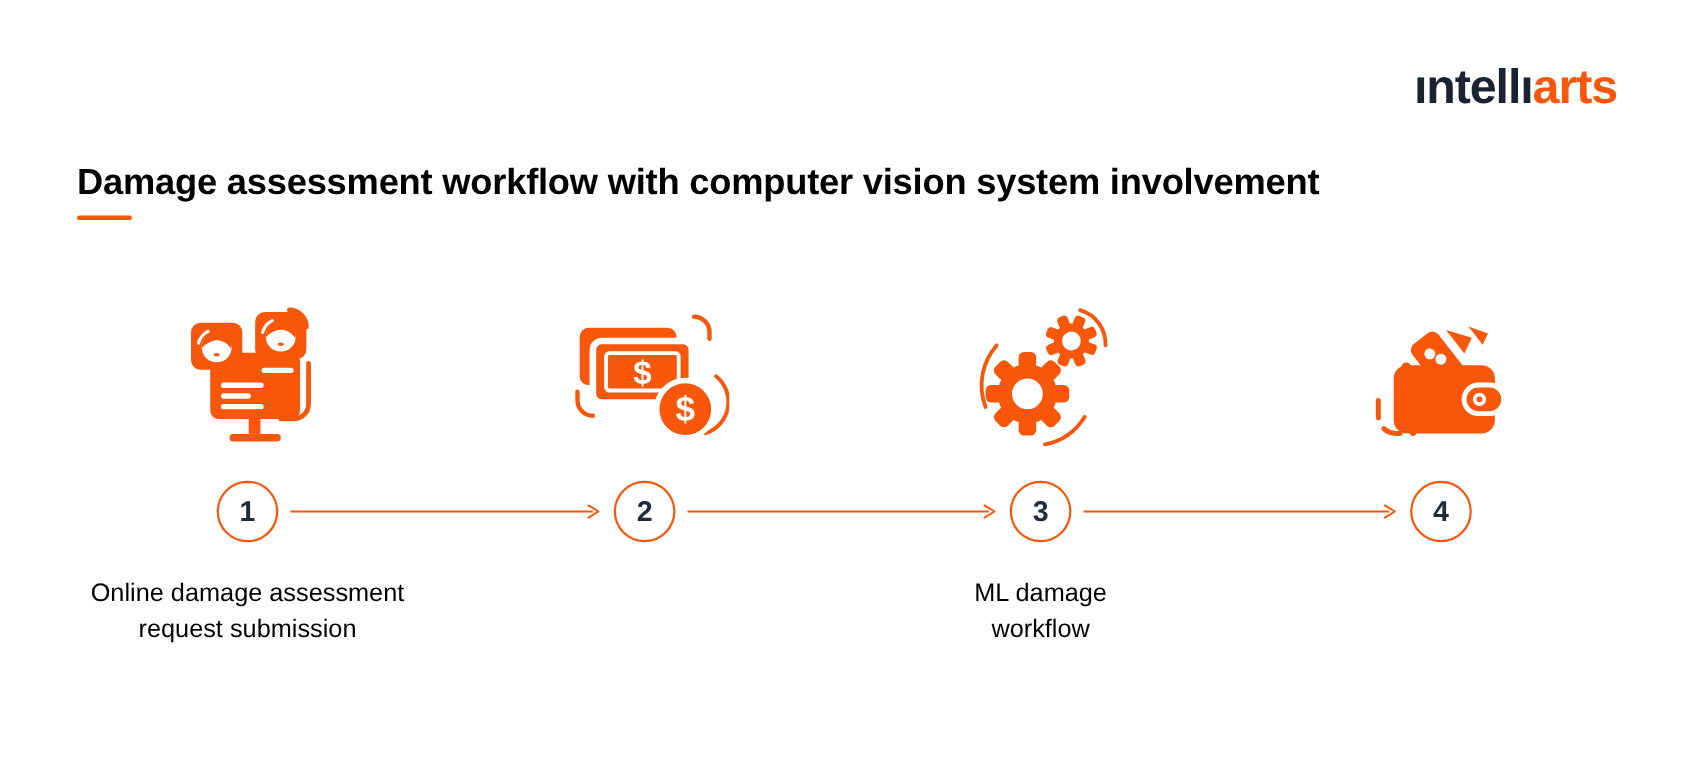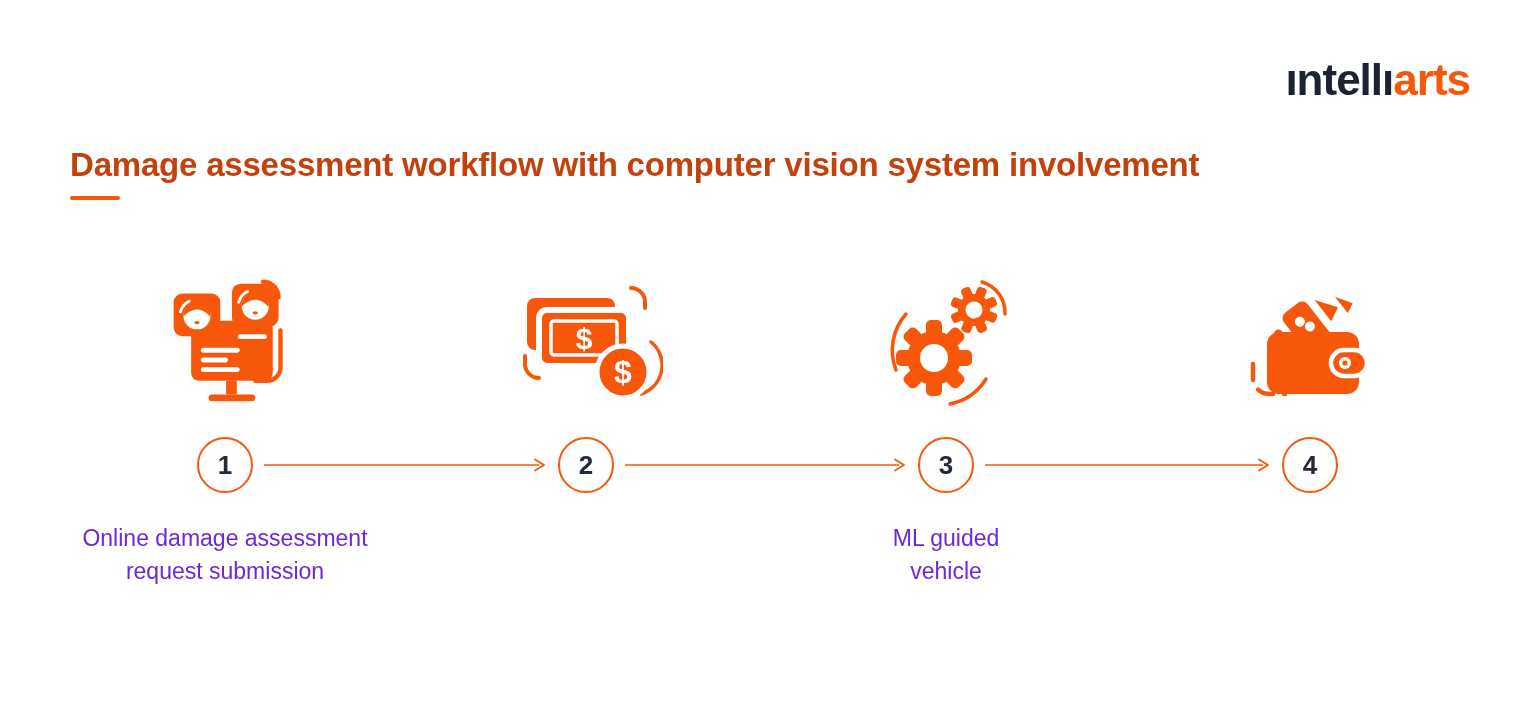--- a/index.html
+++ b/index.html
@@ -14,40 +14,40 @@
   
   .logo{
     position:absolute; top:58px; right:66px;
     font-size:44px; font-weight:700; letter-spacing:-1px; line-height:1;
     color:#1B2232; white-space:nowrap;
   }
   .logo .accent{color:var(--accent);margin-top:38px;}
   
   .title{
     position:absolute; left:70px; top:146px; width:1240px;
-    font-size:33px; font-weight:700; color:#c2410c; letter-spacing:-0.2px;
+    font-size:33px; font-weight:700; color:#000000; letter-spacing:-0.2px;
   }
   .title-underline{
     position:absolute; left:70px; top:196px; width:50px; height:4px;
     background:var(--accent); border-radius:2px;
   }
   
   .icon-box{position:absolute;}
   .num-circle{
     position:absolute; top:437px; width:56px; height:56px; box-sizing:border-box;
     border:2px solid var(--accent); border-radius:50%; background:#fff;
     display:flex; align-items:center; justify-content:center;
     font-size:26px; font-weight:700; color:var(--dark);
   }
   .arrow{position:absolute; top:457px;}
   .arrow line{stroke:var(--accent); stroke-width:1.6;}
   .arrow path{stroke:var(--accent); stroke-width:1.8; fill:none; stroke-linecap:round; stroke-linejoin:round;}
   .step-label{
     position:absolute; top:522px; text-align:center;
-    font-size:23px; line-height:33px; color:#6d28d9;
+    font-size:23px; line-height:33px; color:#000000;
   }
   
   .fa{fill:var(--accent);}
   .fw{fill:#ffffff;}
   .sa{stroke:var(--accent); fill:none; stroke-linecap:round;}
   .sw{stroke:#ffffff;}
   .dollar{font-family:"Liberation Sans", sans-serif; font-weight:700; fill:#ffffff; text-anchor:middle;}
 </style>
 </head>
 <body>
@@ -187,15 +187,15 @@
   <svg class="arrow" style="left:624px;" width="284" height="16" viewBox="0 0 284 16">
     <line x1="1" y1="8" x2="275" y2="8"></line>
       <path d="M271,2.5 L280,8 L271,13.5"></path>
   </svg>
   <svg class="arrow" style="left:984px;" width="288" height="16" viewBox="0 0 288 16">
     <line x1="1" y1="8" x2="279" y2="8"></line>
       <path d="M275,2.5 L284,8 L275,13.5"></path>
   </svg>
 
   <div class="step-label" style="left:75px;  width:300px;">Online damage assessment request submission</div>
-  <div class="step-label" style="left:866px; width:160px;">ML guided vehicle</div>
+  <div class="step-label" style="left:866px; width:160px;">ML damage workflow</div>
 
 </div>
 
 </body></html>

